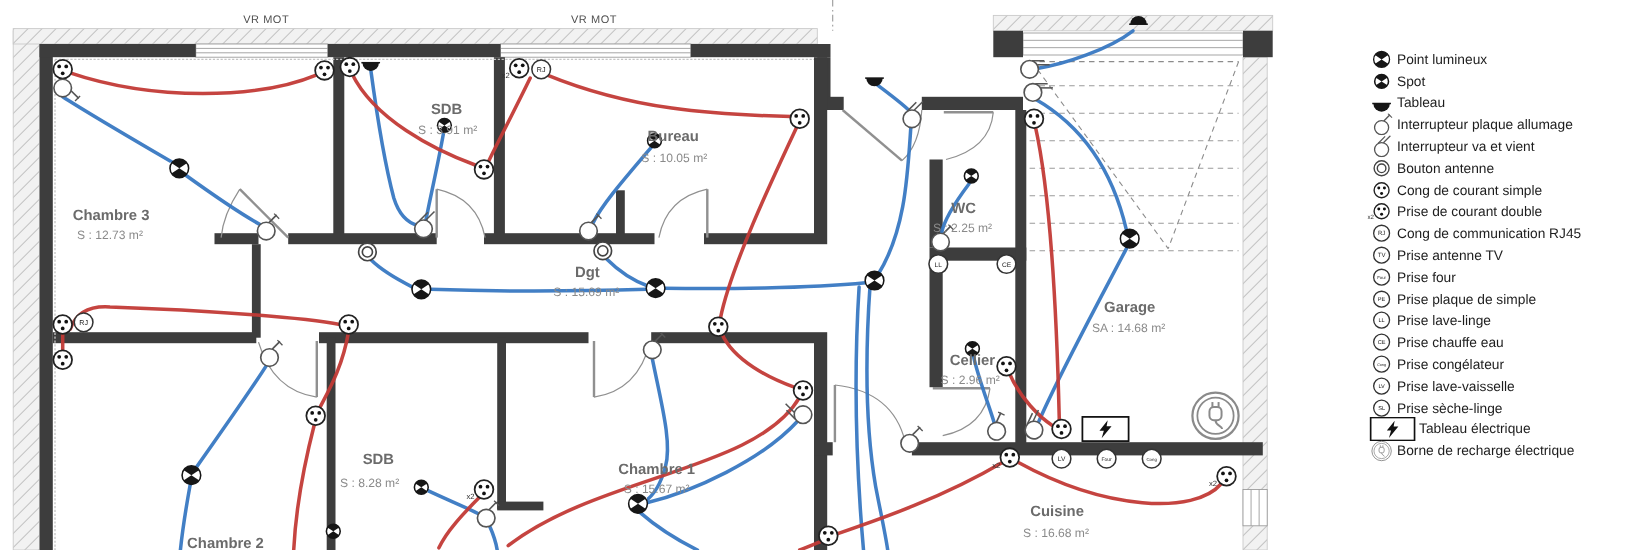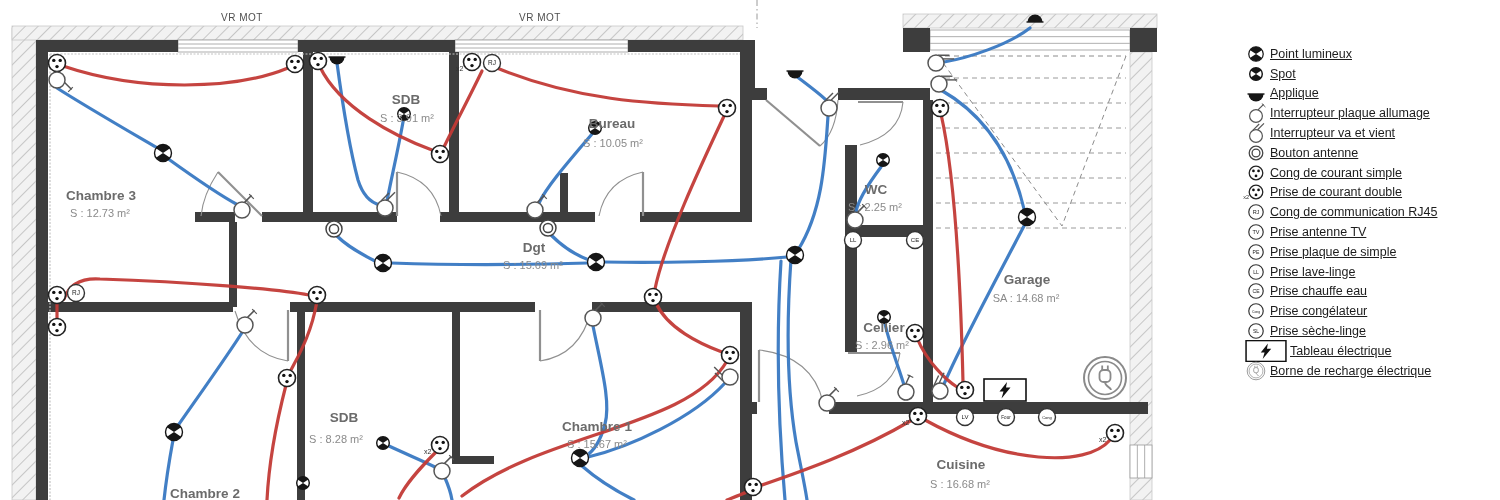--- a/index.html
+++ b/index.html
@@ -4,21 +4,21 @@
 <style>
   html,body{margin:0;padding:0;background:#fff;}
   #stage{position:relative;width:1500px;height:500px;background:#ffffff;overflow:hidden;
          font-family:"Liberation Sans",sans-serif;}
   #plan-svg{position:absolute;left:0;top:0;}
   svg text{font-family:"Liberation Sans",sans-serif;}
   #legend{position:absolute;left:1243px;top:44px;width:250px;}
   .legend-row{display:flex;align-items:center;height:19.8px;color:#1d1d1d;
               font-size:12.5px;white-space:nowrap;}
   .legend-row .ic{flex:0 0 auto;display:flex;align-items:center;justify-content:flex-start;}
-  .legend-row .lbl{margin-left:1px;text-decoration:underline;}
+  .legend-row .lbl{margin-left:1px;}
 </style>
 </head>
 <body>
 
 <div id="stage">
   <svg id="plan-svg" width="1500" height="500" viewBox="0 0 1500 500">
     <defs>
       <pattern id="hatch" width="9" height="9" patternUnits="userSpaceOnUse" patternTransform="rotate(45)">
         <rect width="9" height="9" fill="#f2f2f2"></rect>
         <line x1="0" y1="0" x2="0" y2="9" stroke="#b3b3b3" stroke-width="1.4"></line>
@@ -554,21 +554,21 @@
       </div>
       <div class="legend-row">
         <span class="ic">
           <svg width="26" height="20" viewBox="-13 -10 26 20">
             <g transform="translate(0,0) scale(1)">
               <path d="M-7.5,0 A7.5,7.5 0 0 0 7.5,0 Z" fill="#161616"></path>
               <line x1="-8.5" y1="0" x2="8.5" y2="0" stroke="#161616" stroke-width="1.4"></line>
             </g>
           </svg>
         </span>
-        <span class="lbl">Applique</span>
+        <span class="lbl">Tableau</span>
       </div>
       <div class="legend-row">
         <span class="ic">
           <svg width="26" height="20" viewBox="-13 -10 26 20">
             <g transform="translate(0,3) scale(0.8)">
               <circle r="8" fill="#fff" stroke="#555" stroke-width="1.5"></circle>
               <line x1="2.5" y1="-7.6" x2="9.5" y2="-14.6" stroke="#555" stroke-width="1.5"></line>
               <line x1="7.2" y1="-15.8" x2="11.8" y2="-11.2" stroke="#555" stroke-width="1.2"></line>
             </g>
           </svg>
@@ -645,20 +645,31 @@
             </g>
           </svg>
         </span>
         <span class="lbl">Prise antenne TV</span>
       </div>
       <div class="legend-row">
         <span class="ic">
           <svg width="26" height="20" viewBox="-13 -10 26 20">
             <g transform="translate(0,0) scale(0.85)">
               <circle r="8.5" fill="#fff" stroke="#333" stroke-width="1.4"></circle>
+              <text y="2.4" text-anchor="middle" font-size="4.6" fill="#222">Four</text>
+            </g>
+          </svg>
+        </span>
+        <span class="lbl">Prise four</span>
+      </div>
+      <div class="legend-row">
+        <span class="ic">
+          <svg width="26" height="20" viewBox="-13 -10 26 20">
+            <g transform="translate(0,0) scale(0.85)">
+              <circle r="8.5" fill="#fff" stroke="#333" stroke-width="1.4"></circle>
               <text y="2.4" text-anchor="middle" font-size="6" fill="#222">PE</text>
             </g>
           </svg>
         </span>
         <span class="lbl">Prise plaque de simple</span>
       </div>
       <div class="legend-row">
         <span class="ic">
           <svg width="26" height="20" viewBox="-13 -10 26 20">
             <g transform="translate(0,0) scale(0.85)">
@@ -683,20 +694,31 @@
       <div class="legend-row">
         <span class="ic">
           <svg width="26" height="20" viewBox="-13 -10 26 20">
             <g transform="translate(0,0) scale(0.85)">
               <circle r="8.5" fill="#fff" stroke="#333" stroke-width="1.4"></circle>
               <text y="2.4" text-anchor="middle" font-size="4" fill="#222">Cong</text>
             </g>
           </svg>
         </span>
         <span class="lbl">Prise congélateur</span>
+      </div>
+      <div class="legend-row">
+        <span class="ic">
+          <svg width="26" height="20" viewBox="-13 -10 26 20">
+            <g transform="translate(0,0) scale(0.85)">
+              <circle r="8.5" fill="#fff" stroke="#333" stroke-width="1.4"></circle>
+              <text y="2.4" text-anchor="middle" font-size="6" fill="#222">LV</text>
+            </g>
+          </svg>
+        </span>
+        <span class="lbl">Prise lave-vaisselle</span>
       </div>
       <div class="legend-row">
         <span class="ic">
           <svg width="26" height="20" viewBox="-13 -10 26 20">
             <g transform="translate(0,0) scale(0.85)">
               <circle r="8.5" fill="#fff" stroke="#333" stroke-width="1.4"></circle>
               <text y="2.4" text-anchor="middle" font-size="6" fill="#222">SL</text>
             </g>
           </svg>
         </span>

